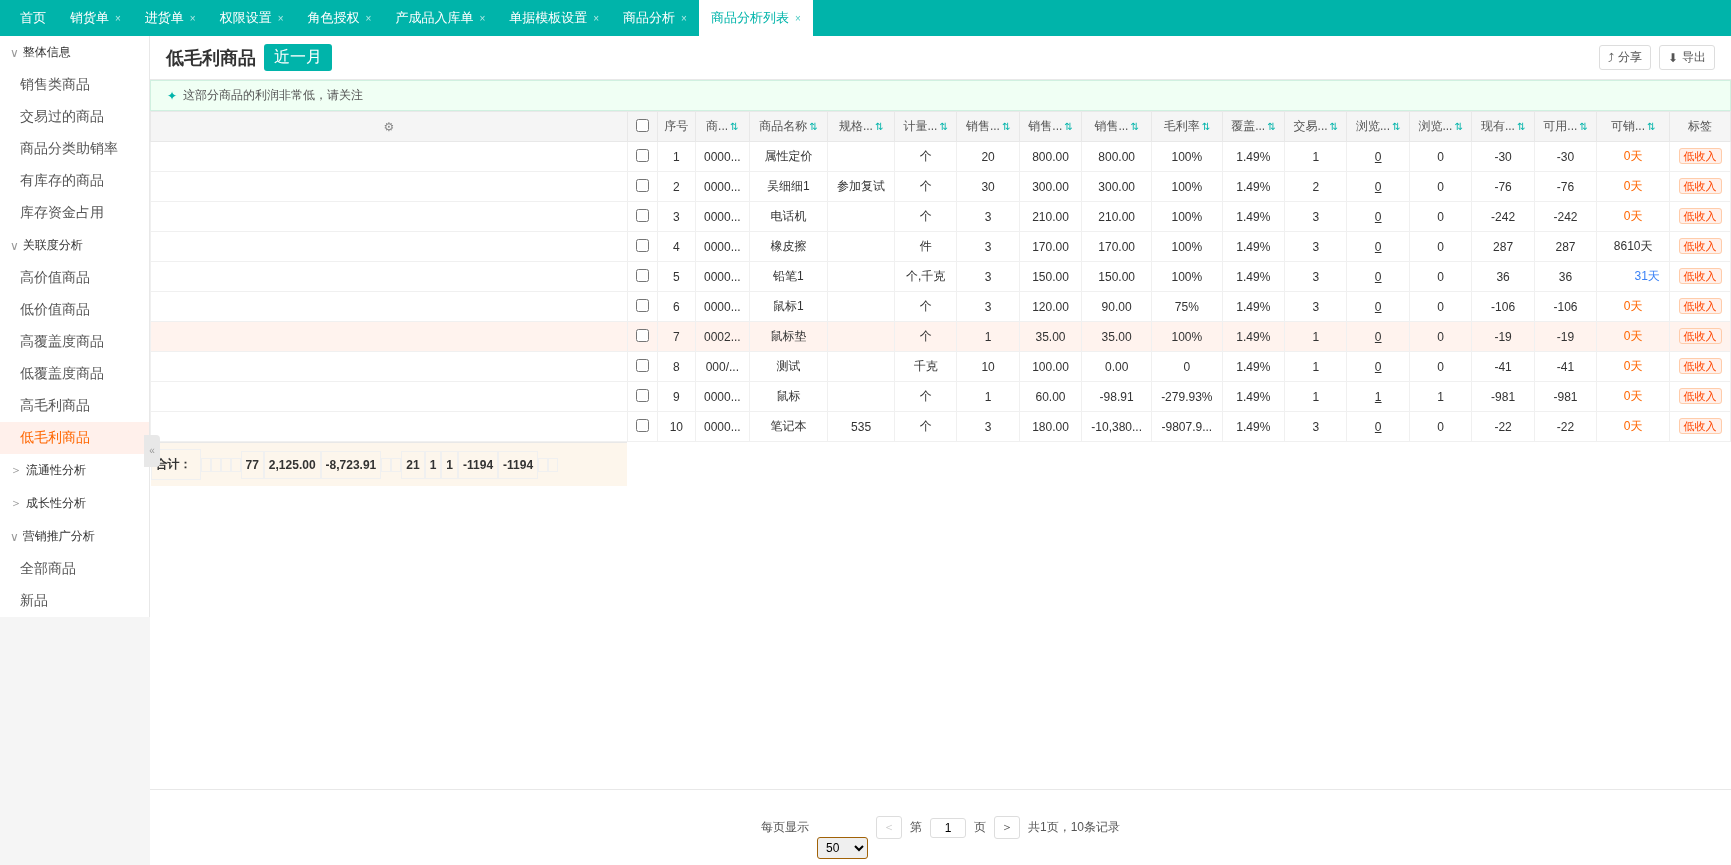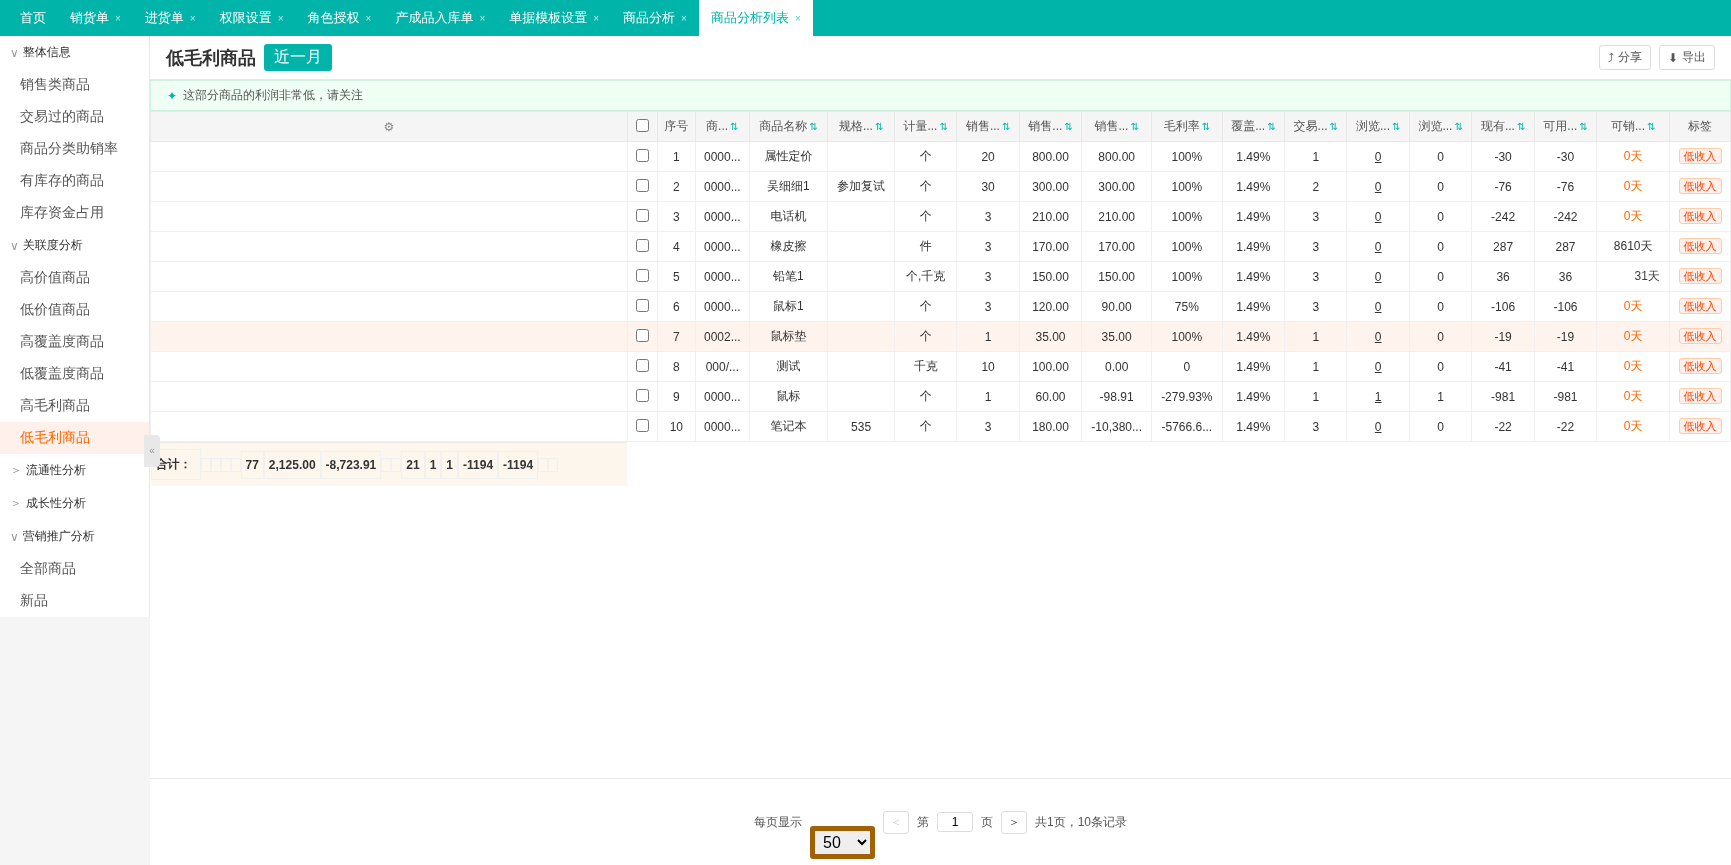--- a/index.html
+++ b/index.html
@@ -209,24 +209,24 @@
       align-items: center;
       justify-content: center;
       padding: 6px 16px;
       border-top: 1px solid #e8e8e8;
       background: #fff;
       gap: 8px;
       font-size: 12px;
       color: #555;
     }
     .page-size-select {
-      border: 5px solid #a16207;
+      border: 1px solid #a16207;
       border-radius: 3px;
       padding: 2px 4px;
-      font-size: 16px;
+      font-size: 12px;
       margin-top: 41px;
     }
     .page-btn {
       border: 1px solid #ddd;
       background: #fff;
       border-radius: 3px;
       padding: 2px 6px;
       cursor: pointer;
       font-size: 12px;
       color: #555;
@@ -550,21 +550,21 @@
       <td>3</td>
       <td>150.00</td>
       <td>150.00</td>
       <td>100%</td>
       <td>1.49%</td>
       <td>3</td>
       <td><span class="underline-link">0</span></td>
       <td>0</td>
       <td>36</td>
       <td>36</td>
-      <td style="color:#404040;padding-left:32px;">31天</td>
+      <td style="color:#3b82f6;padding-left:32px;">31天</td>
       <td><span style="color:#ff4500;font-size:11px;background:#fff0eb;border:1px solid #ffccaa;border-radius:3px;padding:1px 4px;">低收入</span></td>
     </tr>
             <tr>
       <td></td>
       <td class="checkbox-cell"><input type="checkbox" style=""></td>
       <td>6</td>
       <td>0000...</td>
       <td>鼠标1</td>
       <td></td>
       <td>个</td>
@@ -648,21 +648,21 @@
       <td></td>
       <td class="checkbox-cell"><input type="checkbox" style=""></td>
       <td>10</td>
       <td>0000...</td>
       <td>笔记本</td>
       <td>535</td>
       <td>个</td>
       <td>3</td>
       <td>180.00</td>
       <td>-10,380...</td>
-      <td>-5766.6...</td>
+      <td>-9807.9...</td>
       <td>1.49%</td>
       <td>3</td>
       <td><span class="underline-link">0</span></td>
       <td>0</td>
       <td>-22</td>
       <td>-22</td>
       <td style="color:#ff6600;">0天</td>
       <td><span style="color:#ff4500;font-size:11px;background:#fff0eb;border:1px solid #ffccaa;border-radius:3px;padding:1px 4px;">低收入</span></td>
     </tr>
           </tbody>

